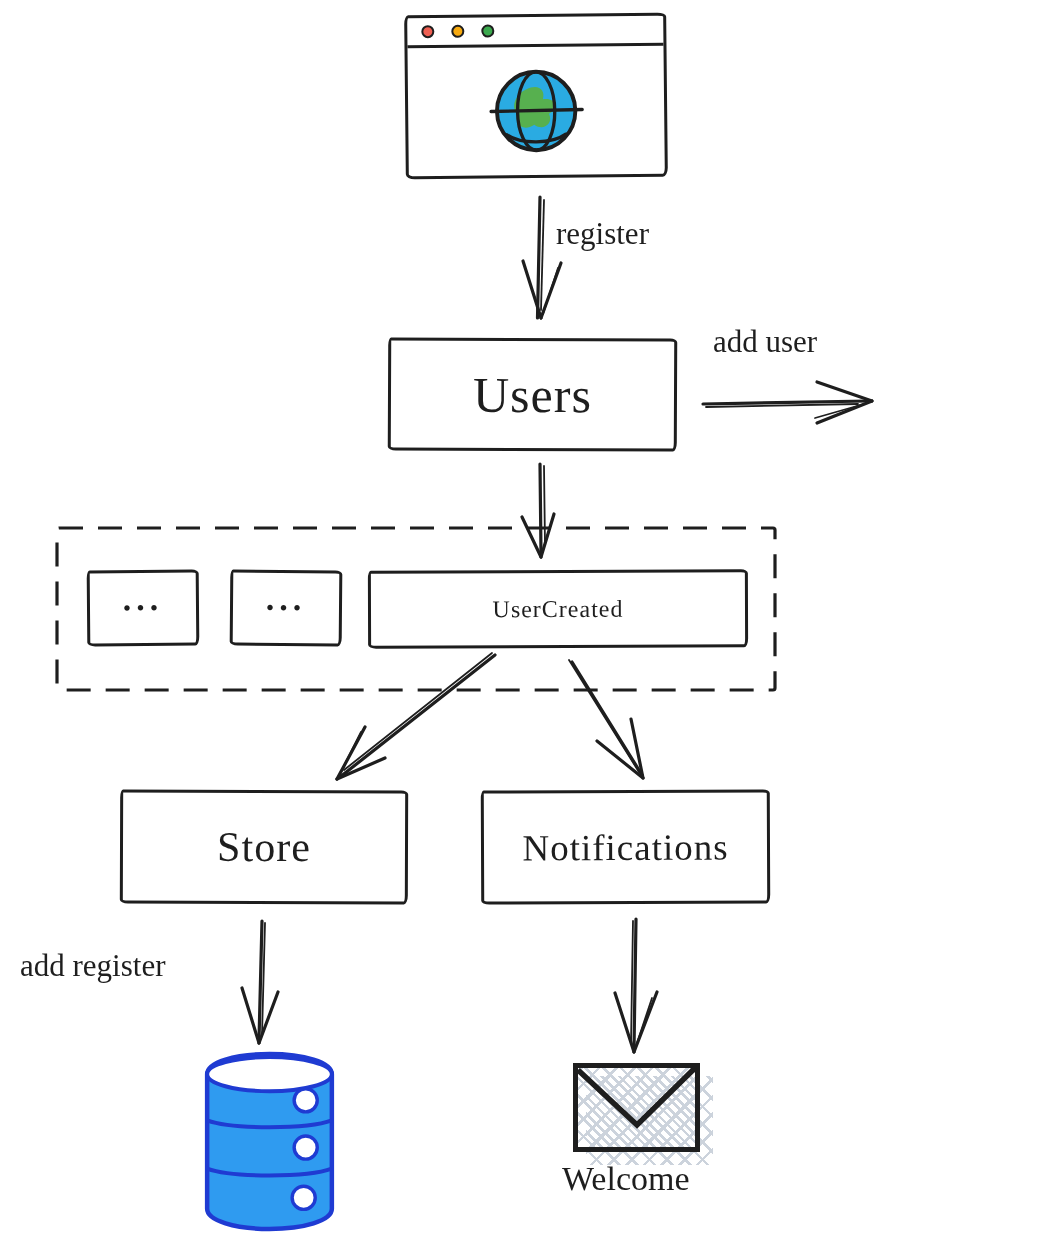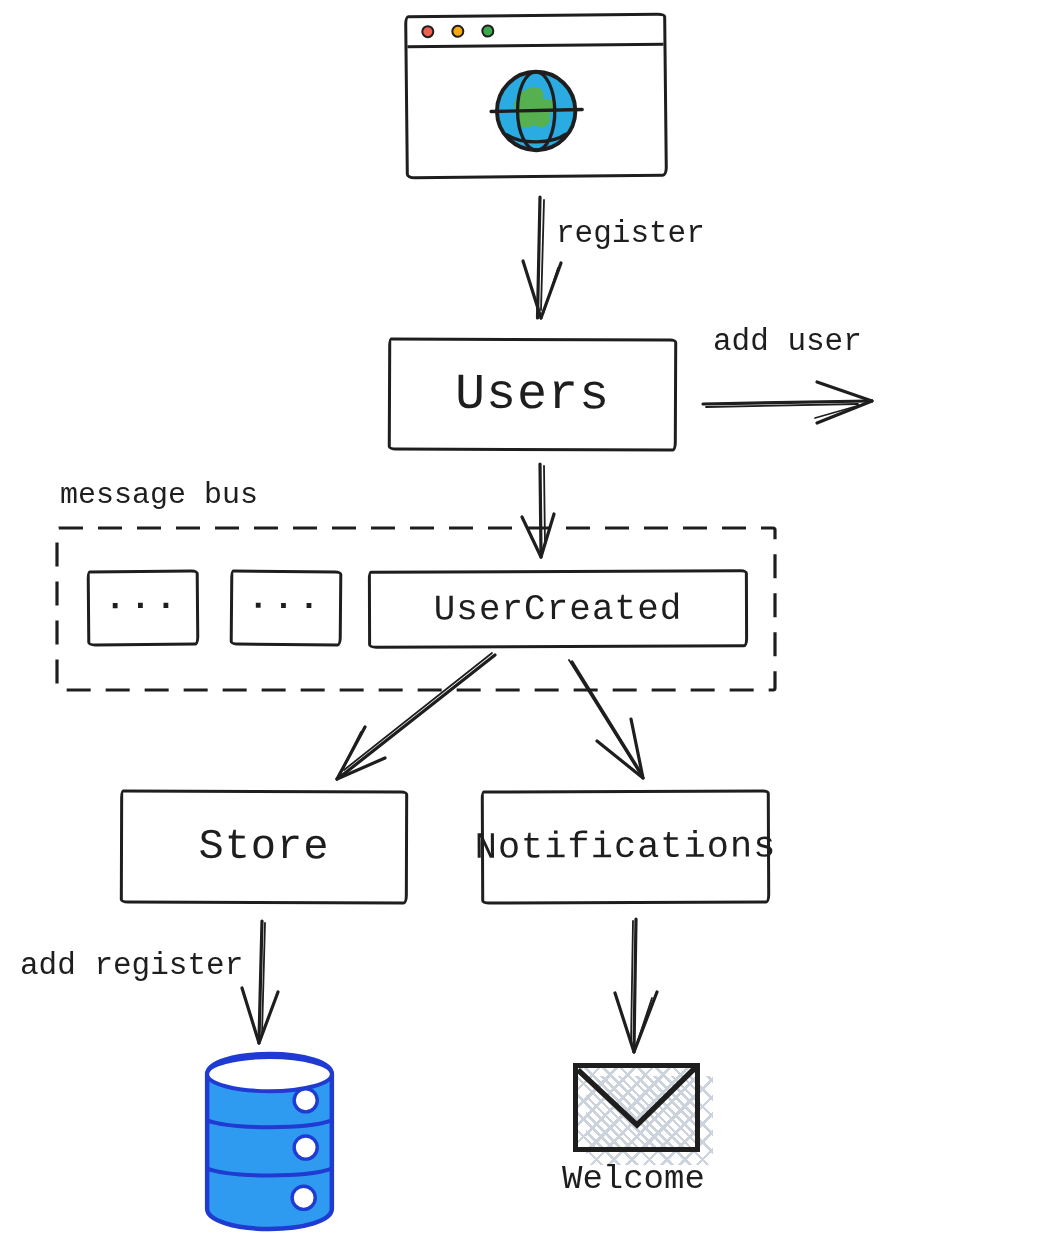--- a/index.html
+++ b/index.html
@@ -5,21 +5,21 @@
   :root{
     --ink:#1e1e1e; --background:#ffffff;
     --db-fill:#2f9bf0; --db-stroke:#1f3bd2;
     --globe-ocean:#2aabe2; --globe-land:#57b04f;
     --dot-red:#ee5f52; --dot-yellow:#f6a90f; --dot-green:#3ba94e;
     --hatch:#ccd3dc;
   }
   html,body{margin:0;padding:0;background:var(--background);}
   .canvas{
     position:relative;width:902px;height:1233px;background:var(--background);
-    font-family:Liberation Mono, monospace;color:var(--ink);
+    font-family:Liberation Serif, serif;color:var(--ink);
     overflow:hidden;
   }
   .overlay{position:absolute;left:0;top:0;width:1045px;height:1233px;pointer-events:none;}
   .ink{stroke:var(--ink);stroke-width:3.2;fill:none;stroke-linecap:round;}
   .ink2{stroke:var(--ink);stroke-width:1.8;fill:none;stroke-linecap:round;}
   .dashrect{stroke:var(--ink);stroke-width:3.2;fill:none;stroke-dasharray:24 15;}
 
   .sketchbox{
     position:absolute;border:3.2px solid var(--ink);background:#fff;
     display:flex;align-items:center;justify-content:center;box-sizing:border-box;
@@ -149,30 +149,29 @@
   <svg style="position:absolute;left:899px;top:310px" width="138" height="179" viewBox="0 0 140 182">
     <path d="M8 24 C8 12 36 4 70 4 C104 4 132 12 132 24 L132 158 C132 170 104 178 70 178 C36 178 8 170 8 158 Z" fill="var(--db-fill)" stroke="var(--db-stroke)" stroke-width="4.5" stroke-linejoin="round"></path>
     <ellipse cx="70" cy="24" rx="62" ry="17" fill="#fff" stroke="var(--db-stroke)" stroke-width="4"></ellipse>
     <path d="M8 70 C32 79 108 79 132 70" fill="none" stroke="var(--db-stroke)" stroke-width="4"></path>
     <path d="M8 118 C32 127 108 127 132 118" fill="none" stroke="var(--db-stroke)" stroke-width="4"></path>
     <circle cx="106" cy="50" r="11.5" fill="#fff" stroke="var(--db-stroke)" stroke-width="3.4"></circle>
     <circle cx="106" cy="97" r="11.5" fill="#fff" stroke="var(--db-stroke)" stroke-width="3.4"></circle>
     <circle cx="104" cy="147" r="11.5" fill="#fff" stroke="var(--db-stroke)" stroke-width="3.4"></circle>
   </svg>
 
-  <div class="edge-label" style="left:60px;top:478px;font-size:30px">message bus</div>
 
   <div class="sketchbox" style="left:87px;top:570px;width:112px;height:76px;transform:rotate(-.5deg)">
     <span class="dots">...</span>
   </div>
   <div class="sketchbox" style="left:230px;top:570px;width:112px;height:76px;transform:rotate(.5deg)">
     <span class="dots">...</span>
   </div>
   <div class="sketchbox" style="left:368px;top:570px;width:380px;height:78px;transform:rotate(-.2deg)">
-    <span class="node-label" style="font-size:36px">UserCreated</span>
+    <span class="node-label" style="font-size:24px">UserCreated</span>
   </div>
 
   <div class="sketchbox" style="left:120px;top:790px;width:288px;height:114px;transform:rotate(.2deg)">
     <span class="node-label" style="font-size:42px">Store</span>
   </div>
 
   <div class="sketchbox" style="left:481px;top:790px;width:289px;height:114px;transform:rotate(-.25deg)">
     <span class="node-label" style="font-size:37px">Notifications</span>
   </div>
 

